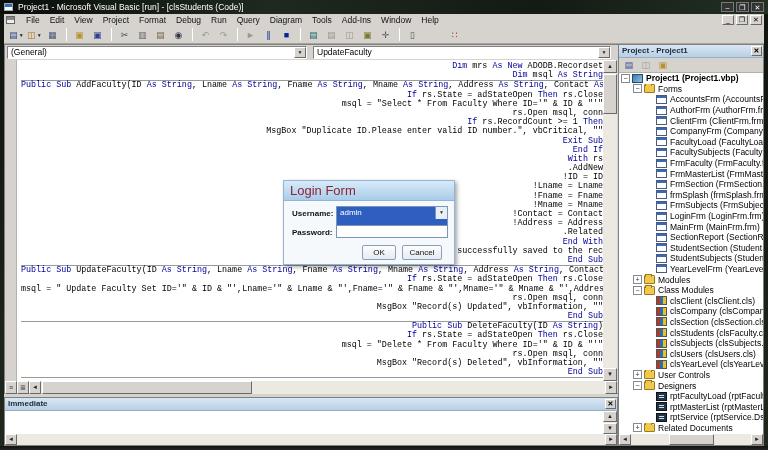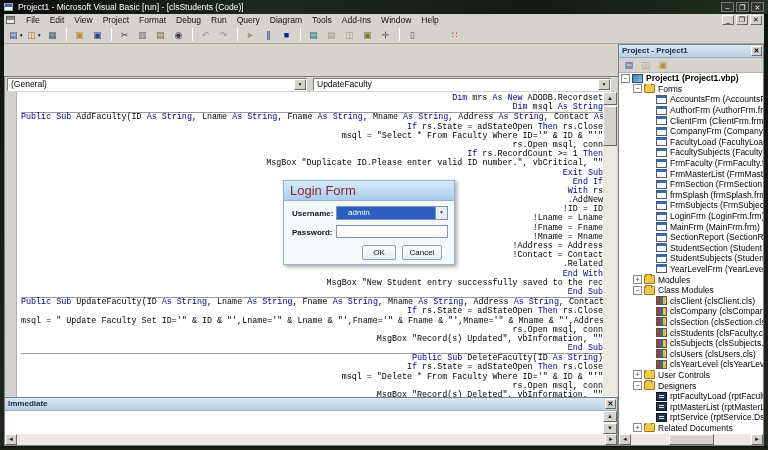--- a/index.html
+++ b/index.html
@@ -28,21 +28,21 @@
     font-size:9px; margin-right:1px; }
   .tbtn .caret { font-size:5px; color:#222; margin-left:1px; }
   .tsep { width:1px; height:13px; background:#8f8c84; border-right:1px solid #fff; margin:0 4px; }
   .tgap { width:24px; }
 
   
   #main { position:absolute; left:4px; top:44px; width:760px; height:402px; background:#d6d3ce; }
   .darkstrip { position:absolute; background:linear-gradient(#10140f,#20281e); z-index:40; }
 
   
-  #code-window { position:absolute; left:0; top:0; width:724px; height:350px; background:#d6d3ce; border:1px solid #808080;margin-top:32px; }
+  #code-window { position:absolute; left:0; top:0; width:724px; height:350px; background:#d6d3ce; border:1px solid #808080; }
   .combo-row { position:absolute; left:0; top:0; width:612px; height:15px; background:#d6d3ce; display:flex; padding:1px 2px; gap:6px; }
   .combo { position:relative; height:13px; background:#fff; border:1px solid; border-color:#808080 #fff #fff #808080;
     font-size:8.5px; line-height:11px; padding-left:3px; color:#000; }
   .combo .arrow { position:absolute; right:0; top:0; width:12px; height:11px; background:#d6d3ce;
     border:1px solid; border-color:#fff #6a6a6a #6a6a6a #fff; font-size:5px; text-align:center; line-height:9px; color:#222; }
   #combo-general { width:300px; }
   #combo-proc { width:298px; }
   #code-area { position:absolute; left:0; top:15px; width:612px; height:321px; background:#fff; overflow:hidden; }
   #code-margin { position:absolute; left:0; top:0; width:12px; height:321px; background:#d6d3ce; border-right:1px solid #b5b2aa; }
   #code-lines { position:absolute; left:16px; top:2px; width:582px; height:317px; overflow:hidden;
@@ -92,22 +92,22 @@
   .tlabel { color:#000; }
   .tlabel.bold { font-weight:bold; }
   #ptree-hscroll { position:absolute; left:0; top:389px; width:144px; height:11px; background:#ece9e2; }
 
   
   #login-dialog { position:absolute; left:283px; top:180px; width:172px; height:85px; background:#f6f9fc;
     border:1px solid #96b4cf; box-shadow:2px 2px 4px rgba(0,0,0,.35); z-index:50; }
   #login-title { height:20px; background:linear-gradient(#d7ebfa,#a9cce9); border-bottom:1px solid #8fb4d4;
     color:#8b2436; font-size:13px; line-height:19px; padding-left:6px; }
   .dlg-label { position:absolute; font-size:8px; font-weight:bold; color:#111; }
-  #dlg-username-combo { position:absolute; left:52px; top:25px; width:112px; height:14px; background:#2e5fc0;
-    border:1px solid #7a95b5; color:#fff; font-size:8px; line-height:12px; padding-left:11px; }
+  #dlg-username-combo { position:absolute; left:52px; top:25px; width:112px; height:32px; background:#2e5fc0;
+    border:1px solid #7a95b5; color:#fff; font-size:8px; line-height:12px; padding-left:3px; }
   #dlg-username-combo .arrow { position:absolute; right:0; top:0; width:12px; height:12px; background:#e8eef5;
     border-left:1px solid #7a95b5; color:#333; font-size:5px; text-align:center; line-height:11px; }
   #dlg-password { position:absolute; left:52px; top:44px; width:112px; height:13px; background:#fff; border:1px solid #7a95b5; }
   .dlg-btn { position:absolute; top:64px; height:15px; background:linear-gradient(#fdfdfd,#e4ebf2);
     border:1px solid #8aa0b8; border-radius:2px; font-size:8px; text-align:center; line-height:13px; color:#111; }
   #btn-ok { left:78px; width:34px; }
   #btn-cancel { left:118px; width:40px; }
 </style>
 </head>
 <body>
@@ -233,22 +233,22 @@
             <div class="code-line"><span class="kw">If</span> rs.RecordCount &gt;= 1 <span class="kw">Then</span></div>
             <div class="code-line">MsgBox "Duplicate ID.Please enter valid ID number.", vbCritical, ""</div>
             <div class="code-line"><span class="kw">Exit</span> <span class="kw">Sub</span></div>
             <div class="code-line"><span class="kw">End</span> <span class="kw">If</span></div>
             <div class="code-line"><span class="kw">With</span> rs</div>
             <div class="code-line">    .AddNew</div>
             <div class="code-line">    !ID = ID</div>
             <div class="code-line">    !Lname = Lname</div>
             <div class="code-line">    !Fname = Fname</div>
             <div class="code-line">    !Mname = Mname</div>
+            <div class="code-line">    !Contact = Contact</div>
             <div class="code-line">    !Address = Address</div>
-            <div class="code-line">    !Contact = Contact</div>
             <div class="code-line">    .Related</div>
             <div class="code-line"><span class="kw">End</span> <span class="kw">With</span></div>
             <div class="code-line">MsgBox "New Student entry successfully saved to the rec</div>
             <div class="code-line"><span class="kw">End</span> <span class="kw">Sub</span></div>
             <div class="proc-sep"></div>
             <div class="code-line"><span class="kw">Public</span> <span class="kw">Sub</span> UpdateFaculty(ID <span class="kw">As</span> <span class="kw">String</span>, Lname <span class="kw">As</span> <span class="kw">String</span>, Fname <span class="kw">As</span> <span class="kw">String</span>, Mname <span class="kw">As</span> <span class="kw">String</span>, Address <span class="kw">As</span> <span class="kw">String</span>, Contact  Stri</div>
             <div class="code-line"><span class="kw">If</span> rs.State = adStateOpen <span class="kw">Then</span> rs.Close</div>
             <div class="code-line">msql = " Update Faculty Set ID='" &amp; ID &amp; "',Lname='" &amp; Lname &amp; "',Fname='" &amp; Fname &amp; "',Mname='" &amp; Mname &amp; "',Address='" &amp; A</div>
             <div class="code-line">rs.Open msql, conn</div>
             <div class="code-line">MsgBox "Record(s) Updated", vbInformation, ""</div>

